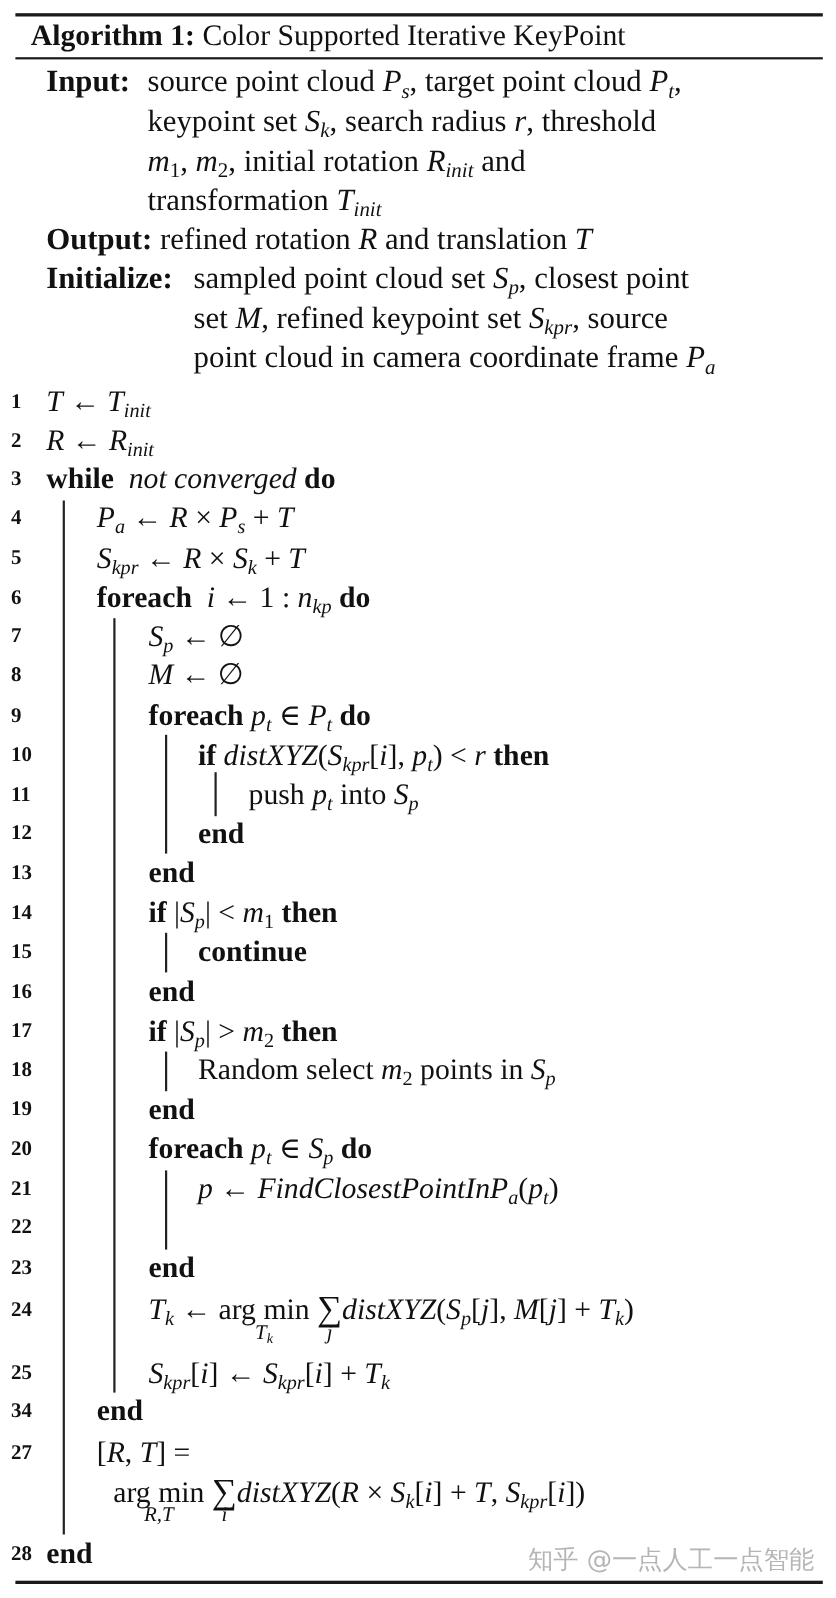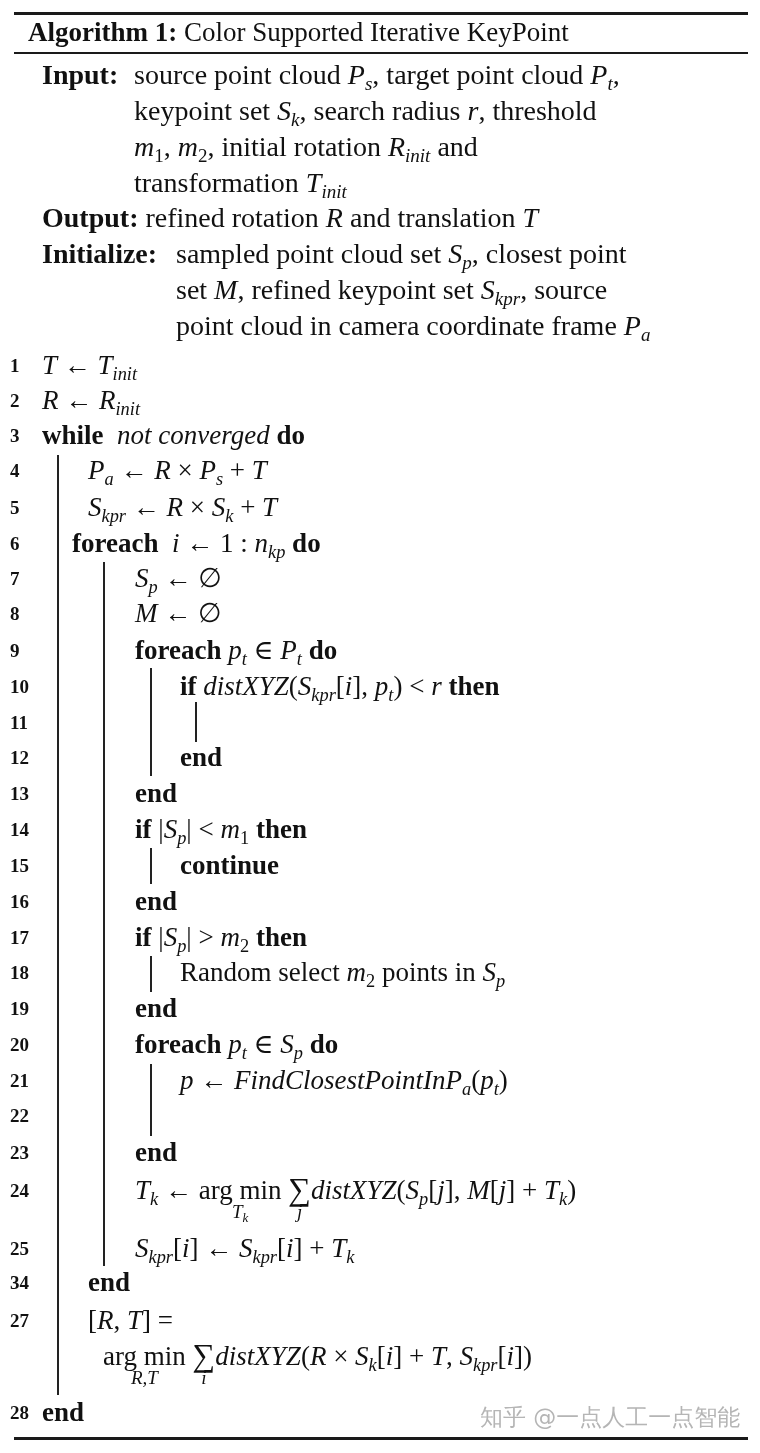--- a/index.html
+++ b/index.html
@@ -94,21 +94,21 @@
   <span class="code" style="left:88px;"><span class="math">P<sub>a</sub></span> ← <span class="math">R</span> × <span class="math">P<sub>s</sub></span> + <span class="math">T</span></span>
 </div>
 
 <div class="row" style="top:489px;">
   <span class="num">5</span>
   <span class="code" style="left:88px;"><span class="math">S<sub>kpr</sub></span> ← <span class="math">R</span> × <span class="math">S<sub>k</sub></span> + <span class="math">T</span></span>
 </div>
 
 <div class="row" style="top:525px;">
   <span class="num">6</span>
-  <span class="code" style="left:72px;"><span class="b">foreach</span>&nbsp; <span class="math">i</span> ← 1 : <span class="math">n<sub>kp</sub></span> <span class="b">do</span></span>
+  <span class="code" style="left:88px;"><span class="b">foreach</span>&nbsp; <span class="math">i</span> ← 1 : <span class="math">n<sub>kp</sub></span> <span class="b">do</span></span>
 </div>
 
 <div class="row" style="top:560px;">
   <span class="num">7</span>
   <span class="code" style="left:135px;"><span class="math">S<sub>p</sub></span> ← ∅</span>
 </div>
 
 <div class="row" style="top:595px;">
   <span class="num">8</span>
   <span class="code" style="left:135px;"><span class="math">M</span> ← ∅</span>
@@ -119,20 +119,21 @@
   <span class="code" style="left:135px;"><span class="b">foreach</span> <span class="math">p<sub>t</sub></span> ∈ <span class="math">P<sub>t</sub></span> <span class="b">do</span></span>
 </div>
 
 <div class="row" style="top:668px;">
   <span class="num">10</span>
   <span class="code" style="left:180px;"><span class="b">if</span> <span class="math">distXYZ</span>(<span class="math">S<sub>kpr</sub></span>[<span class="math">i</span>], <span class="math">p<sub>t</sub></span>) &lt; <span class="math">r</span> <span class="b">then</span></span>
 </div>
 
 <div class="row" style="top:704px;">
   <span class="num">11</span>
+  <span class="code" style="left:226px;"><span>push</span> <span class="math">p<sub>t</sub></span> <span>into</span> <span class="math">S<sub>p</sub></span></span>
 </div>
 
 <div class="row" style="top:739px;">
   <span class="num">12</span>
   <span class="code b" style="left:180px;">end</span>
 </div>
 
 <div class="row" style="top:775px;">
   <span class="num">13</span>
   <span class="code b" style="left:135px;">end</span>

